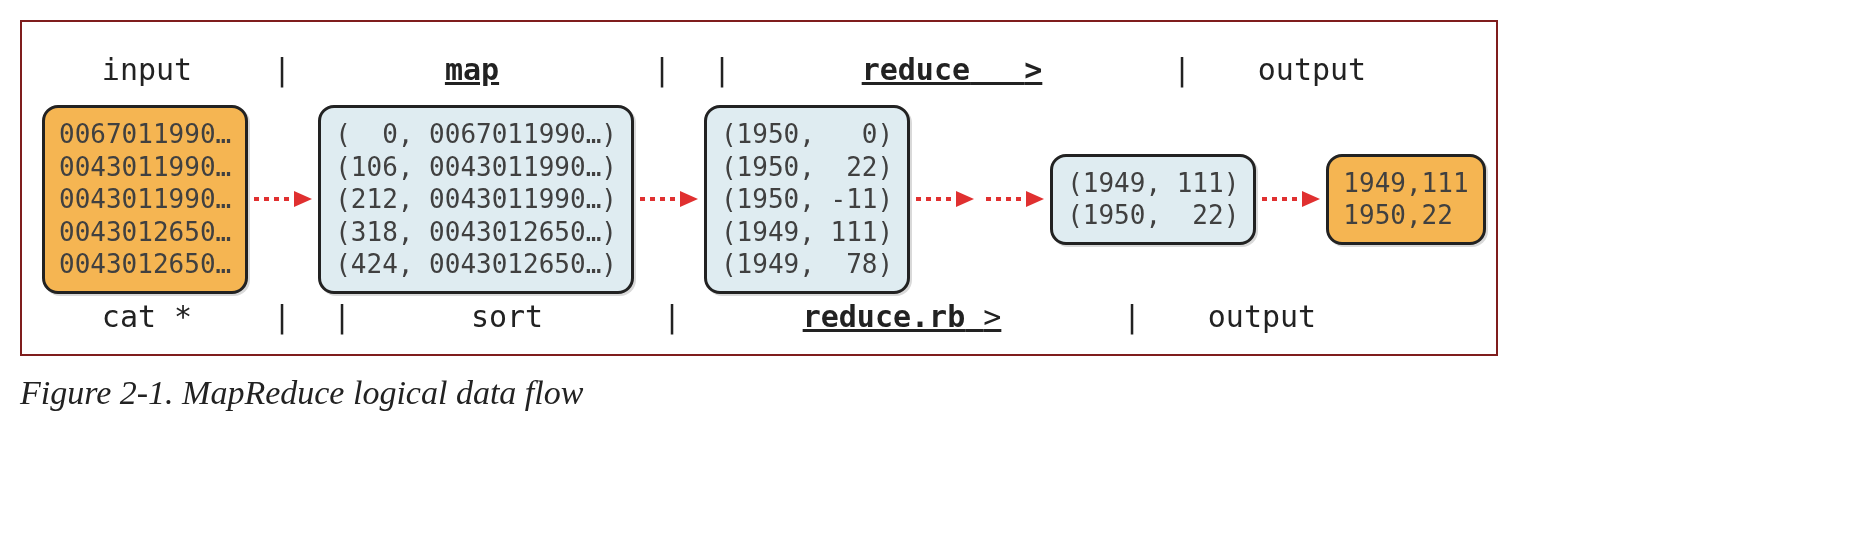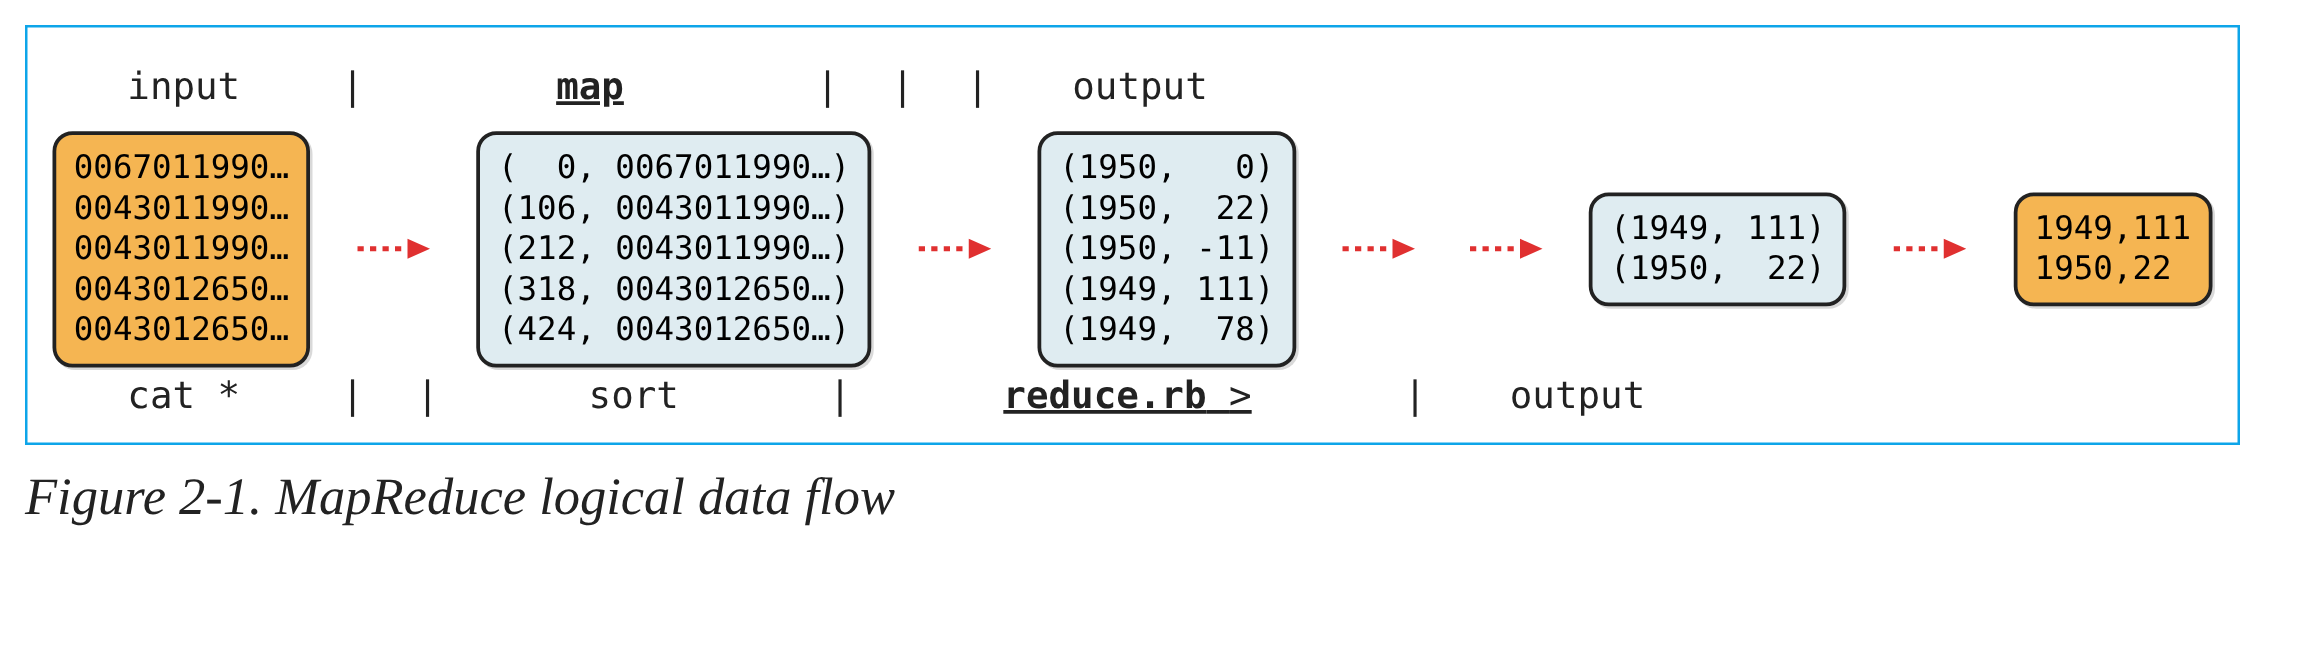--- a/index.html
+++ b/index.html
@@ -3,23 +3,23 @@
 <meta charset="utf-8">
 <style>
   * { box-sizing: border-box; }
   body {
     margin: 0;
     padding: 20px;
     font-family: Georgia, 'Times New Roman', serif;
     background: #fff;
   }
   .figure-frame {
-    border: 2px solid #0ea5e9;
+    border: 2px solid #7f1d1d;
     padding: 30px 20px 20px 20px;
-    width: 1772px;
+    width: 1478px;
     position: relative;
     background: #fff;
   }
   .diagram-row {
     display: flex;
     align-items: center;
     justify-content: space-between;
   }
   .label-row {
     display: flex;
@@ -35,57 +35,60 @@
     white-space: nowrap;
   }
   .bold { font-weight: 700; text-decoration: underline; }
   .box {
     border: 3px solid #222;
     border-radius: 16px;
     padding: 10px 14px;
     font-family: "DejaVu Sans Mono", "Menlo", "Consolas", monospace;
     font-size: 26px;
     line-height: 1.25;
-    color: #000000;
+    color: #404040;
     white-space: pre;
     box-shadow: 2px 2px 0 rgba(0,0,0,0.15);
   }
   .box.orange { background: #f5b552; }
   .box.blue { background: #dfecf1; }
   .arrow {
     flex: 0 0 auto;
     display: flex;
     align-items: center;
     justify-content: center;
     padding: 0 4px;
   }
   .arrow svg { display: block; }
   .caption {
     font-style: italic;
-    font-size: 42px;
+    font-size: 34px;
     color: #222;
     margin-top: 18px;
   }
   .sep {
     font-family: "DejaVu Sans Mono", monospace;
     font-size: 30px;
     text-align: center;
   }
 </style>
 </head>
 <body>
 
 <div class="figure-frame">
 
   <div class="label-row">
     <div class="label-cell" style="width:210px">input</div>
     <div class="sep" style="width:60px">|</div>
     <div class="label-cell bold" style="width:320px">map</div>
     <div class="sep" style="width:60px">|</div>
     <div class="sep" style="width:60px">|</div>
+    <div class="label-cell bold" style="width:400px">
+      <span>reduce</span>&nbsp;&nbsp;&nbsp;<span>&gt;</span>
+    </div>
     <div class="sep" style="width:60px">|</div>
     <div class="label-cell" style="width:200px">output</div>
   </div>
 
   <div class="diagram-row">
     <div class="box orange">0067011990…
 0043011990…
 0043011990…
 0043012650…
 0043012650…</div>

